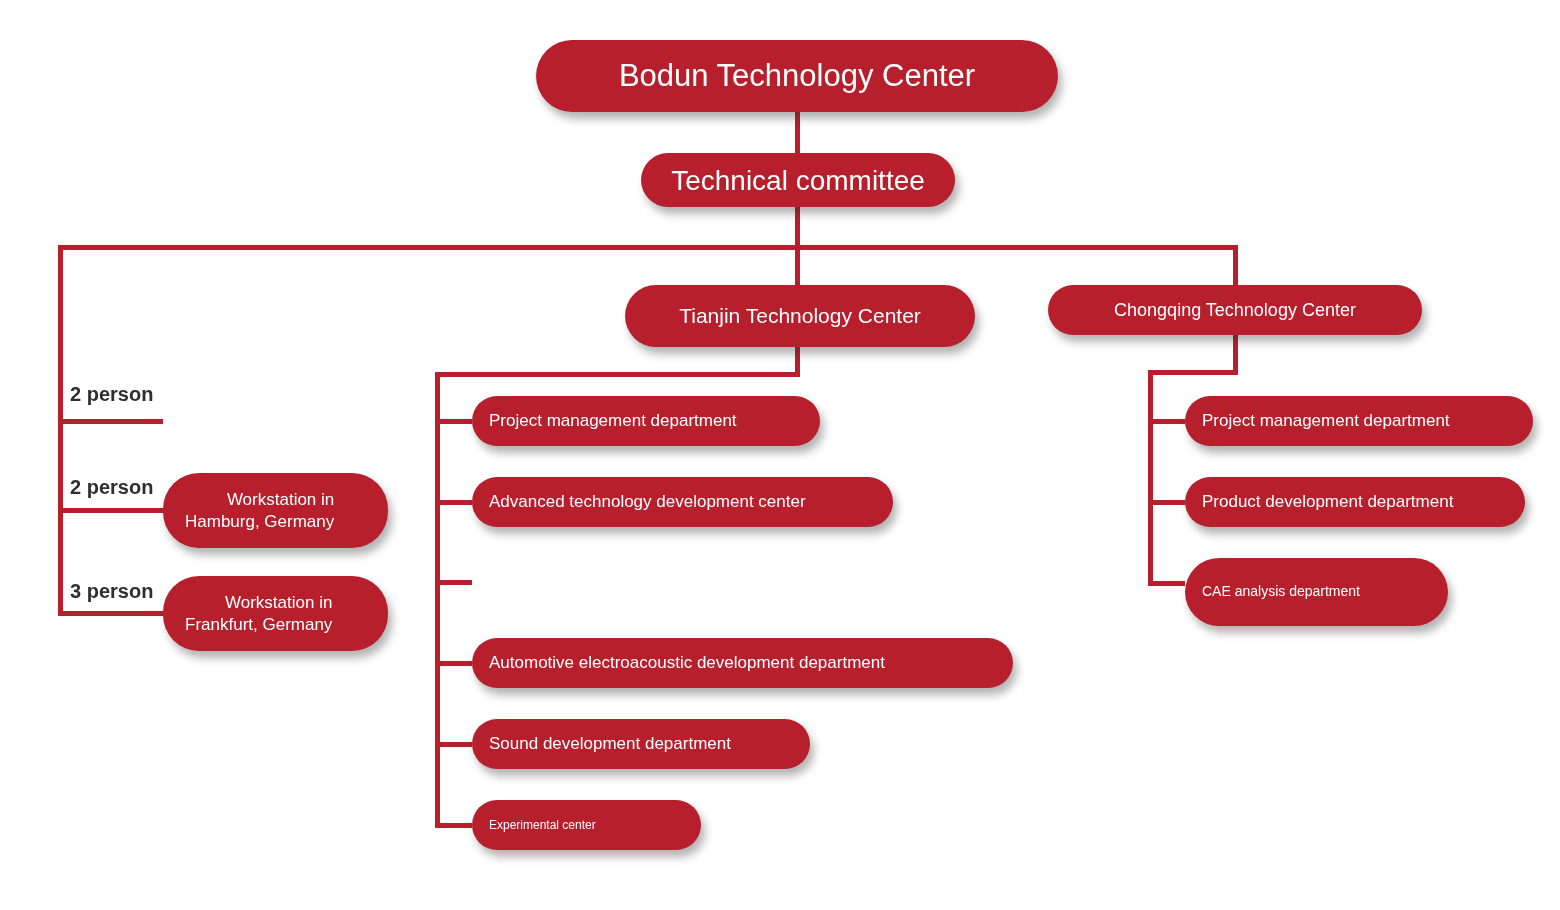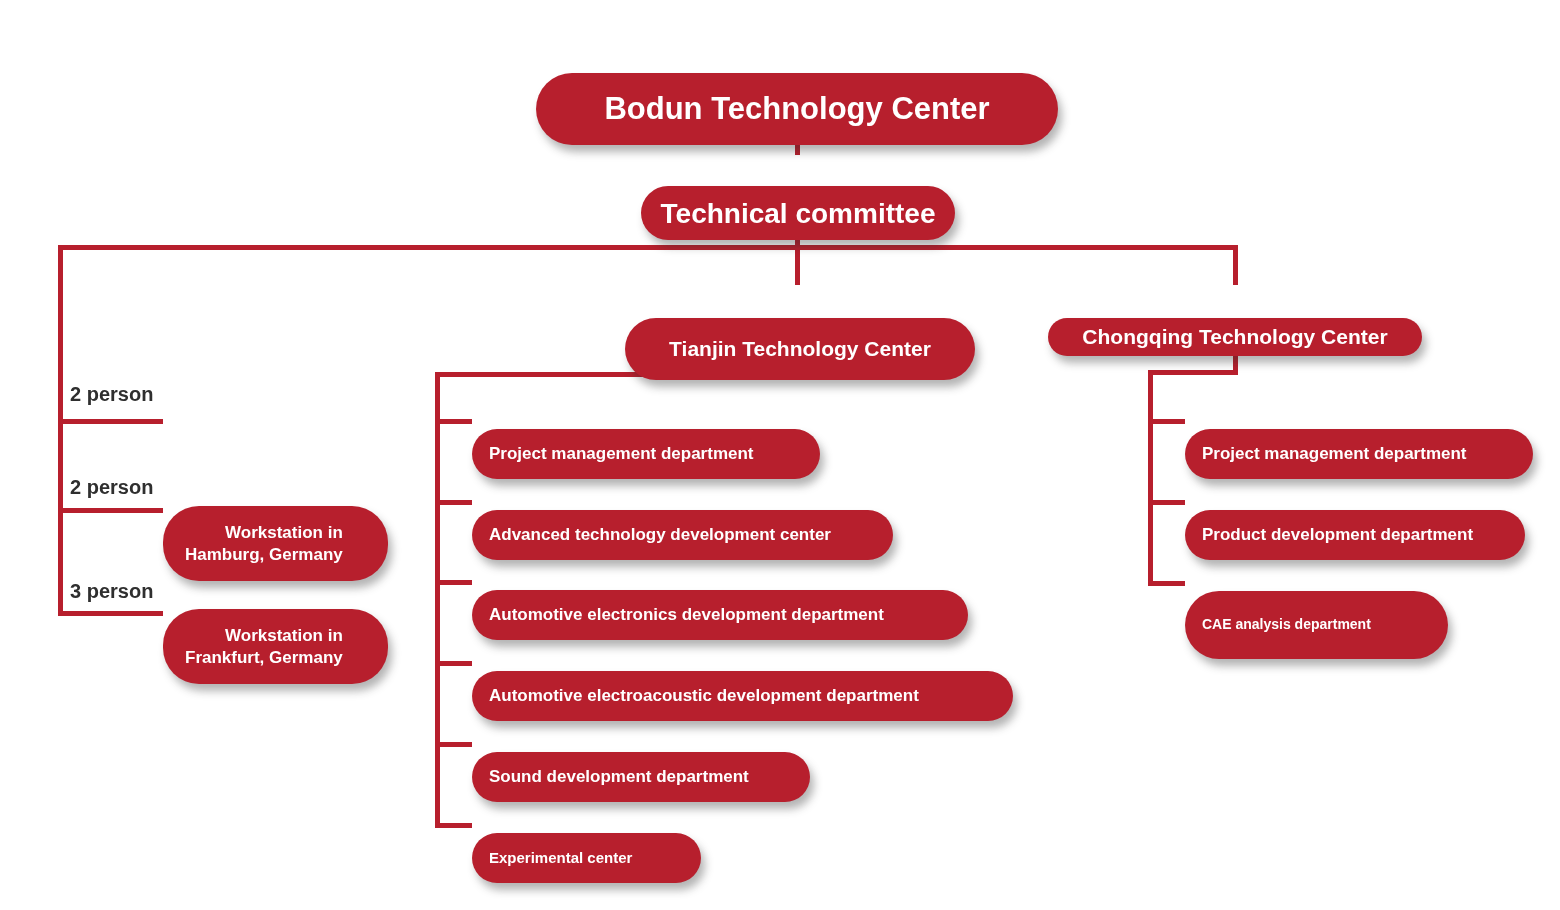--- a/index.html
+++ b/index.html
@@ -20,30 +20,29 @@
     overflow:hidden;
   }
   .line{
     position:absolute;
     background:var(--line-red);
   }
   .node{
     position:absolute;
     background:var(--box-red);
     color:var(--box-text);
-    font-weight:bold;
+    font-weight:normal;
     display:flex;
     align-items:center;
     justify-content:center;
     text-align:center;
     border-radius:999px;
     box-shadow:4px 7px 8px rgba(40,40,40,0.35);
     white-space:pre-line;
     line-height:1.25;
-    margin-top:33px;
   }
   .node.left{
     justify-content:flex-start;
     text-align:right;
   }
   .headcount{
     position:absolute;
     color:var(--label-text);
     font-weight:bold;
     font-size:20px;
@@ -88,36 +87,35 @@
   <div class="line" style="left:1148px;top:419px;width:37px;height:5px"></div>
   <div class="line" style="left:1148px;top:500px;width:37px;height:5px"></div>
   <div class="line" style="left:1148px;top:581px;width:37px;height:5px"></div>
 
   <div class="node" style="left:536px;top:40px;width:522px;height:72px;font-size:31px;border-radius:38px">Bodun Technology Center</div>
 
   <div class="node" style="left:641px;top:153px;width:314px;height:54px;font-size:28px">Technical committee</div>
 
   <div class="node" style="left:625px;top:285px;width:350px;height:62px;font-size:21px">Tianjin Technology Center</div>
 
-  <div class="node" style="left:1048px;top:285px;width:374px;height:38px;font-size:21px">Chongqing Technology Center</div>
+  <div class="node" style="left:1048px;top:285px;width:374px;height:50px;font-size:18px">Chongqing Technology Center</div>
 
   <div class="headcount" style="left:70px;top:383px">2 person</div>
 
   <div class="headcount" style="left:70px;top:476px">2 person</div>
   <div class="node left" style="left:163px;top:473px;width:225px;height:75px;font-size:17px;border-radius:36px;padding-left:22px">Workstation in
 Hamburg, Germany</div>
 
   <div class="headcount" style="left:70px;top:580px">3 person</div>
   <div class="node left" style="left:163px;top:576px;width:225px;height:75px;font-size:17px;border-radius:36px;padding-left:22px">Workstation in
 Frankfurt, Germany</div>
 
   <div class="node left" style="left:472px;top:396px;width:348px;height:50px;font-size:17px;padding-left:17px">Project management department</div>
   <div class="node left" style="left:472px;top:477px;width:421px;height:50px;font-size:17px;padding-left:17px">Advanced technology development center</div>
-  <div class="node left" style="left:472px;top:557px;width:496px;height:50px;font-size:17px;padding-left:17px">Automotive electronics development department</div>
   <div class="node left" style="left:472px;top:638px;width:541px;height:50px;font-size:17px;padding-left:17px">Automotive electroacoustic development department</div>
   <div class="node left" style="left:472px;top:719px;width:338px;height:50px;font-size:17px;padding-left:17px">Sound development department</div>
-  <div class="node left" style="left:472px;top:800px;width:229px;height:50px;font-size:15px;padding-left:17px">Experimental center</div>
+  <div class="node left" style="left:472px;top:800px;width:229px;height:50px;font-size:12px;padding-left:17px">Experimental center</div>
 
   <div class="node left" style="left:1185px;top:396px;width:348px;height:50px;font-size:17px;padding-left:17px">Project management department</div>
   <div class="node left" style="left:1185px;top:477px;width:340px;height:50px;font-size:17px;padding-left:17px">Product development department</div>
   <div class="node left" style="left:1185px;top:558px;width:263px;height:68px;font-size:14px;padding-left:17px">CAE analysis department</div>
 
 </div>
 
 </body></html>

